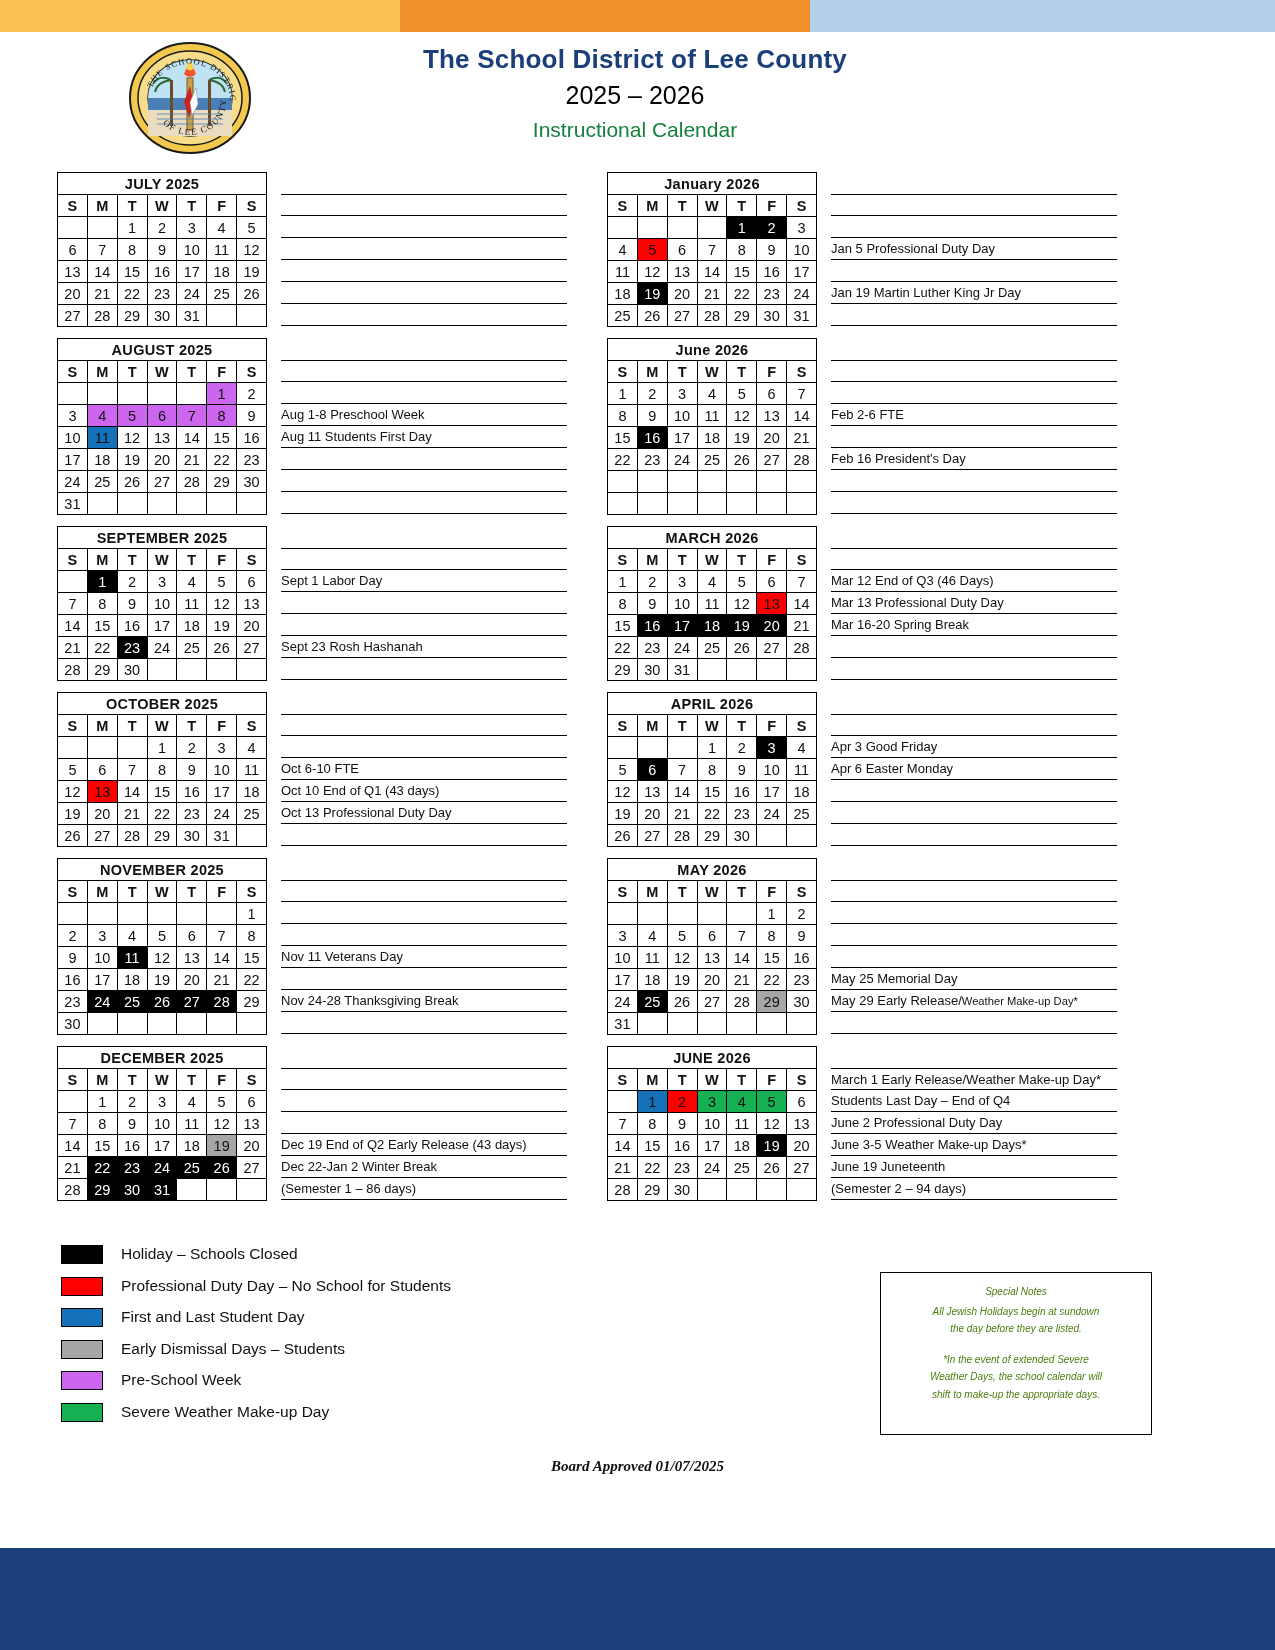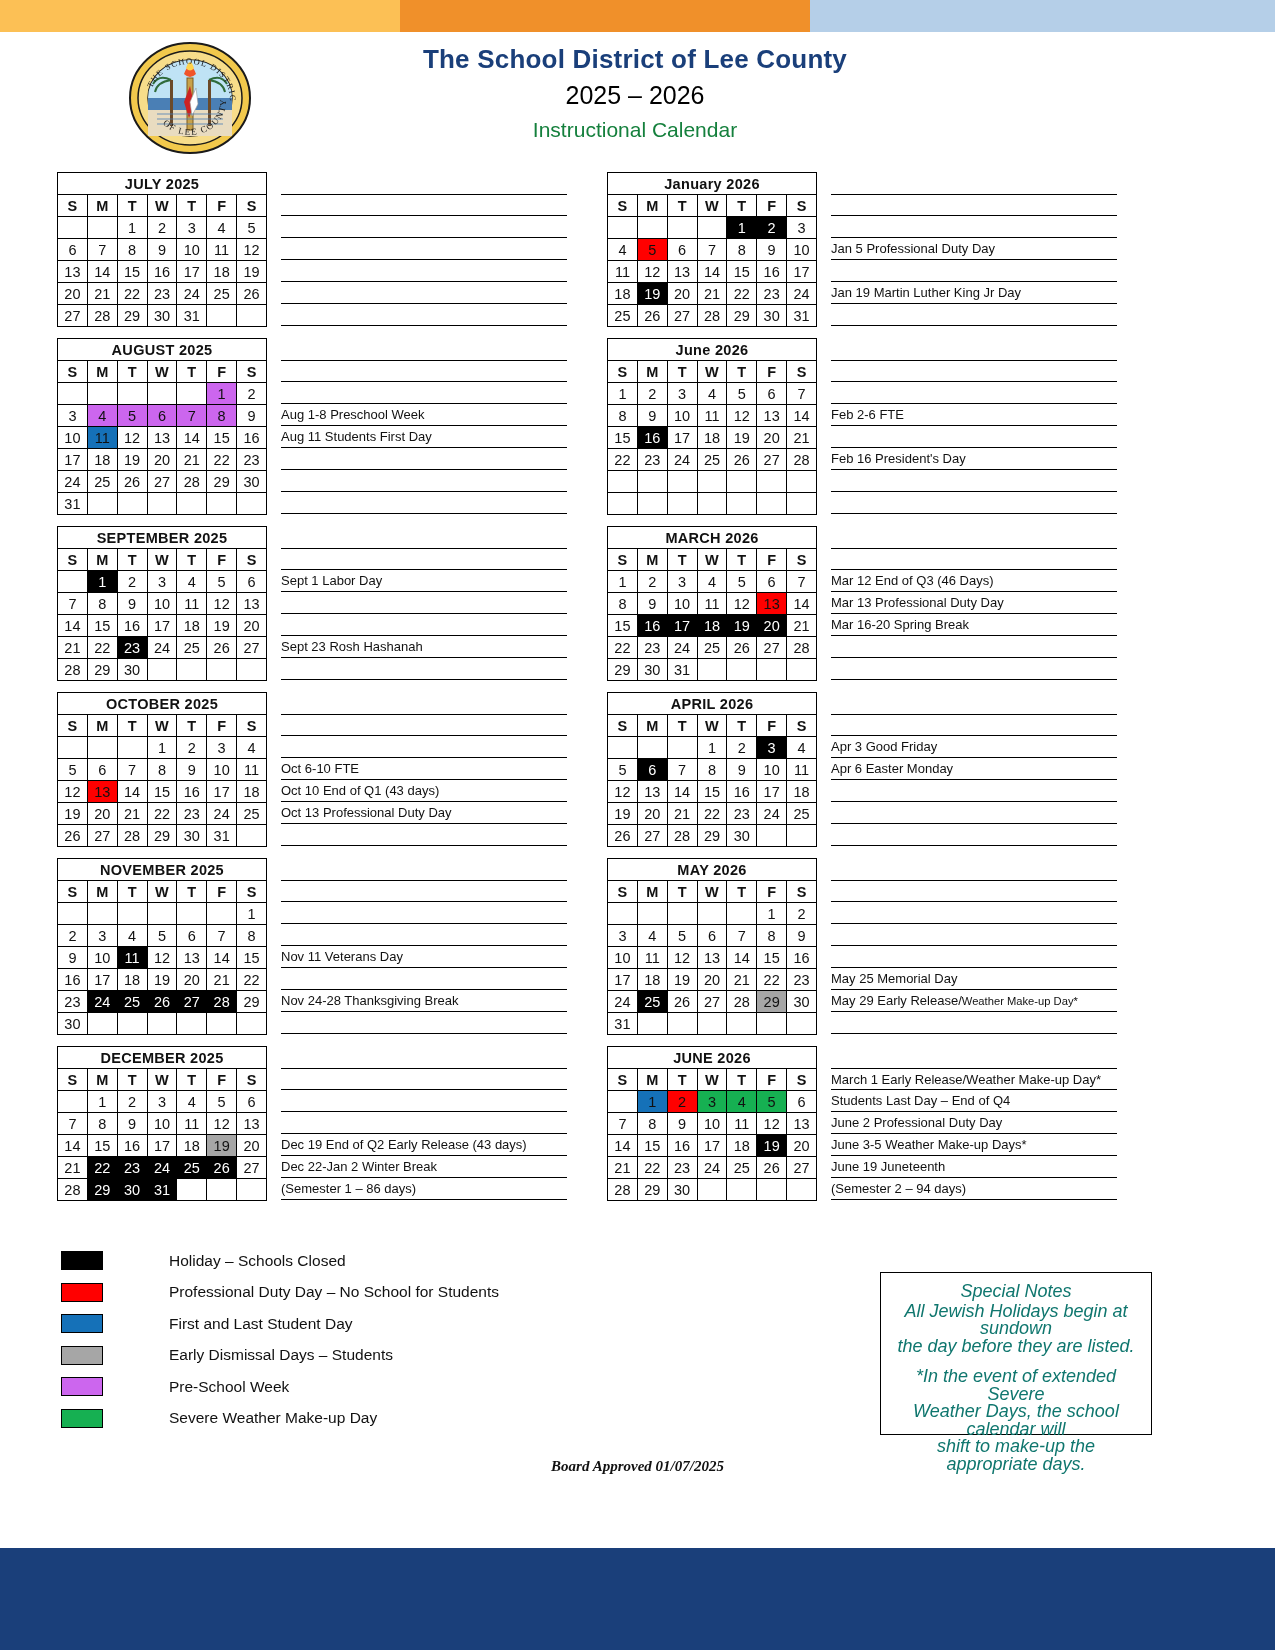--- a/index.html
+++ b/index.html
@@ -53,31 +53,31 @@
   .noteline {
     height:22px; border-bottom:1.6px solid #000;
     font-size:13px; color:#111; line-height:22px;
     white-space:nowrap; overflow:hidden;
   }
   .noteline.first { border-top:1.6px solid #000; }
   .noteline .small { font-size:11.2px; }
 
   
   .legend { position:absolute; left:57px; top:1245px; width:520px; }
-  .legrow { display:flex; align-items:center; height:31.5px;gap:48px; }
+  .legrow { display:flex; height:31.5px; }
   .swatch { width:42px; height:19px; border:1px solid #000; margin-left:4px; }
   .legtext { font-size:15.5px; color:#111; margin-left:18px; }
 
   
   .specialbox {
     position:absolute; left:880px; top:1272px; width:272px; height:163px;
     border:1.6px solid #000; background:#fff;
     text-align:center; padding:10px 8px 0 8px;
   }
-  .specialbox div { font-style:italic; font-size:18px; color:#0f766e; line-height:17.5px; }
+  .specialbox div { font-style:italic; font-size:10px; color:#4d7c0f; line-height:17.5px; }
   .sp-title { margin-bottom:2px; }
   .sp-gap { height:13px; }
 
   
   .approved {
     position:absolute; left:0; top:1458px; width:1275px; text-align:center;
     font-family:"Liberation Serif", serif;
     font-weight:bold; font-style:italic; font-size:15px; color:#111;
   }
   .botbar { position:absolute; left:0; top:1548px; width:1275px; height:102px; background:#1a3f7a; }

